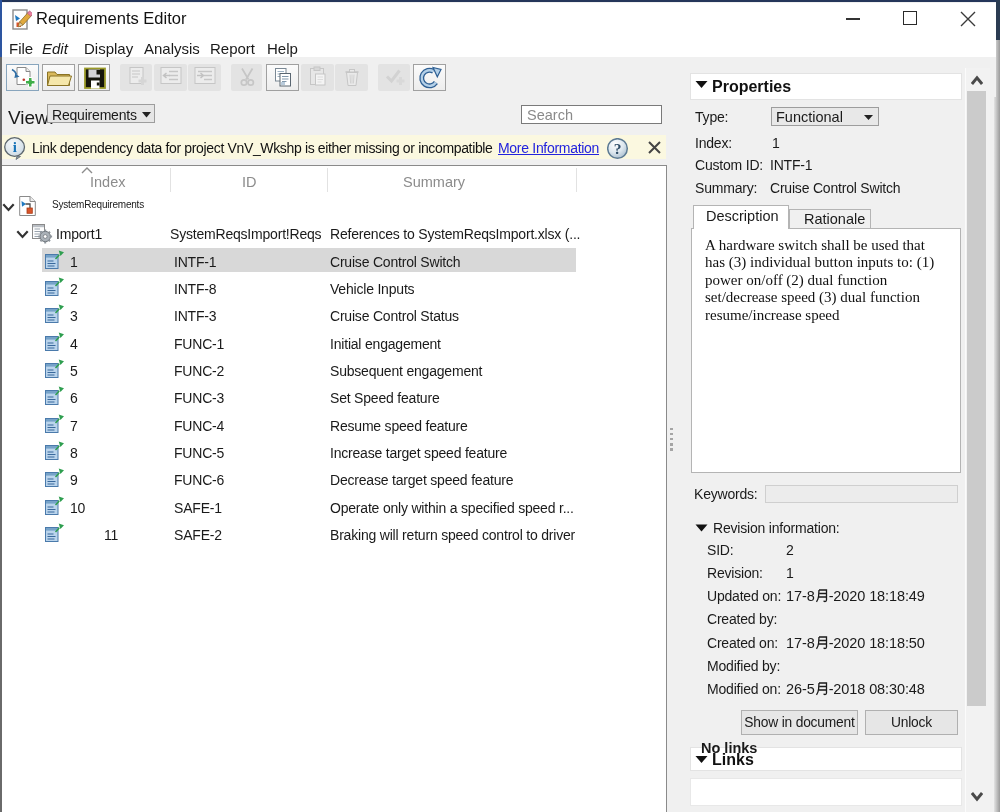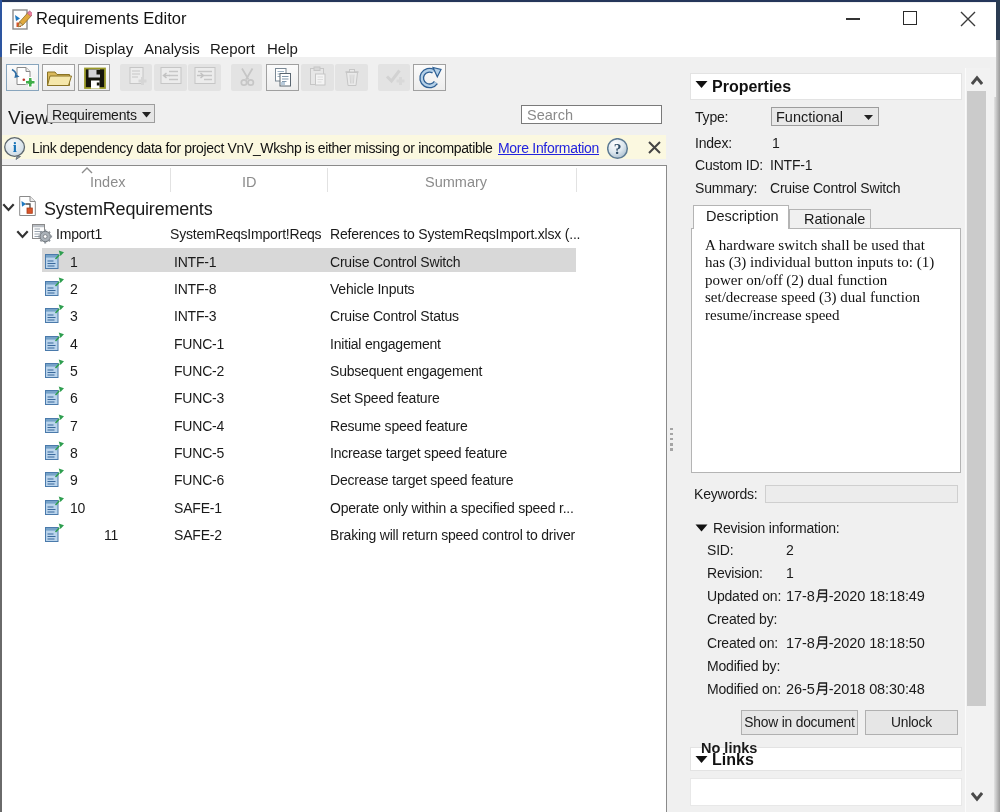--- a/index.html
+++ b/index.html
@@ -33,21 +33,21 @@
 <div class="abs" style="left:36px;top:9px;font-size:16.5px;color:#111;">Requirements Editor</div>
 
 <div class="abs" style="left:846px;top:18px;width:14px;height:2px;background:#333;"></div>
 <div class="abs" style="left:903px;top:11px;width:14px;height:14px;border:1.4px solid #2a2a2a;"></div>
 <svg class="abs" style="left:960px;top:11px;" width="16" height="16">
     <path d="M1,1 L15,15 M15,1 L1,15" stroke="#3a3a3a" stroke-width="1.4"></path>
   </svg>
 
 <div class="abs" style="left:2px;top:36px;width:994px;height:21px;background:#ffffff;"></div>
 <div class="abs menu" style="left:9px;top:40px;font-size:15px;">File</div>
-<div class="abs menu" style="left:42px;top:40px;font-size:15px;">Edit</div>
+<div class="abs menu" style="left:42px;top:40px;font-size:15px;font-style:italic;">Edit</div>
 <div class="abs menu" style="left:84px;top:40px;font-size:15px;">Display</div>
 <div class="abs menu" style="left:144px;top:40px;font-size:15px;">Analysis</div>
 <div class="abs menu" style="left:210px;top:40px;font-size:15px;">Report</div>
 <div class="abs menu" style="left:267px;top:40px;font-size:15px;">Help</div>
 
 <div class="abs" style="left:2px;top:57px;width:994px;height:40px;background:#f0f0f0;"></div>
 <div id="toolbar">
     <div class="abs" style="left:6px;top:64px;width:33px;height:27px;background:linear-gradient(#fbfbfb,#ededed);border:1px solid #88a5bd;">
       <svg width="31" height="25" style="margin:0 auto;">
         <path d="M10,2.5 H19 L23,6.5 V19.5 H10 Z" fill="#fff" stroke="#8a8a8a"></path>
@@ -183,39 +183,39 @@
 </svg>
   </div>
 <svg class="abs" style="left:648px;top:141px;" width="13" height="13">
     <path d="M1,1 L12,12 M12,1 L1,12" stroke="#444" stroke-width="2"></path>
   </svg>
 
 <div class="abs" style="left:2px;top:165px;width:665px;height:647px;background:#ffffff;border-top:1px solid #8a8a8a;border-right:1.3px solid #8a8a8a;"></div>
 
 <div class="abs hdr" style="left:70px;top:174px;margin-left:20px;">Index</div>
 <div class="abs hdr" style="left:242px;top:174px;">ID</div>
-<div class="abs hdr" style="left:425px;top:174px;">Summary</div>
+<div class="abs hdr" style="left:403px;top:174px;">Summary</div>
 <svg class="abs" style="left:81px;top:167px;" width="12" height="7">
     <path d="M1,6 L6,1 L11,6" stroke="#8c8c8c" stroke-width="1.4" fill="none"></path>
   </svg>
 <div class="abs colsep" style="left:170px;"></div>
 <div class="abs colsep" style="left:327px;"></div>
 <div class="abs colsep" style="left:576px;"></div>
 <div id="rows">
     <svg class="abs" style="left:2px;top:202.9px;" width="13" height="9">
       <path d="M1.3,1.2 L6.5,6.9 L11.7,1.2" stroke="#333" stroke-width="2.2" fill="none"></path>
     </svg>
     <svg class="abs" style="left:19px;top:195.8px;" width="17" height="21">
 <path d="M0.7,0.5 H11 L16.3,5.5 V19.5 H0.7 Z" fill="#fff" stroke="#8a8a8a"></path>
 <path d="M11,0.5 L11,5.5 L16.3,5.5" fill="#eaeaea" stroke="#8a8a8a"></path>
 <path d="M2.5,5 L7,8 L3,10.8 Z" fill="#2079c0"></path>
 <path d="M6.5,8 H11 V12.5" stroke="#4a4a4a" stroke-width="1.3" fill="none"></path>
 <rect x="8" y="12" width="5.3" height="5.3" fill="#d8542a" stroke="#a83c16" stroke-width="0.8"></rect>
 </svg>
-    <div class="abs" style="left:44px;top:199.1px;font-size:18px;letter-spacing:-0.2px;color:#1a1a1a;">SystemRequirements</div>
+    <div class="abs" style="left:52px;top:199.1px;font-size:10px;letter-spacing:-0.2px;color:#1a1a1a;">SystemRequirements</div>
     <svg class="abs" style="left:16px;top:230.23px;" width="13" height="9">
       <path d="M1.3,1.2 L6.5,6.9 L11.7,1.2" stroke="#333" stroke-width="2.2" fill="none"></path>
     </svg>
     <svg class="abs" style="left:32px;top:223.63px;" width="21" height="20">
 <rect x="0.5" y="0.5" width="12" height="14" fill="#fdfdfd" stroke="#8a8a8a"></rect>
 <rect x="1" y="1" width="11" height="2.2" fill="#b9bec4"></rect>
 <path d="M2.5,5 H8 M2.5,7.5 H10.5 M2.5,10 H9 M2.5,12.5 H7" stroke="#9aa4ae" stroke-width="1.1"></path>
 <g>
 <path d="M13.5,5.8 L15.2,5.8 L15.8,7.4 L17.6,7.6 L18.6,6.2 L20,7.4 L19.4,9 L20.6,10.4 L22,10 L22.4,11.8" fill="none"></path>
 <circle cx="13.2" cy="12.5" r="5.2" fill="#aab1b8" stroke="#6e747a" stroke-width="1"></circle>

